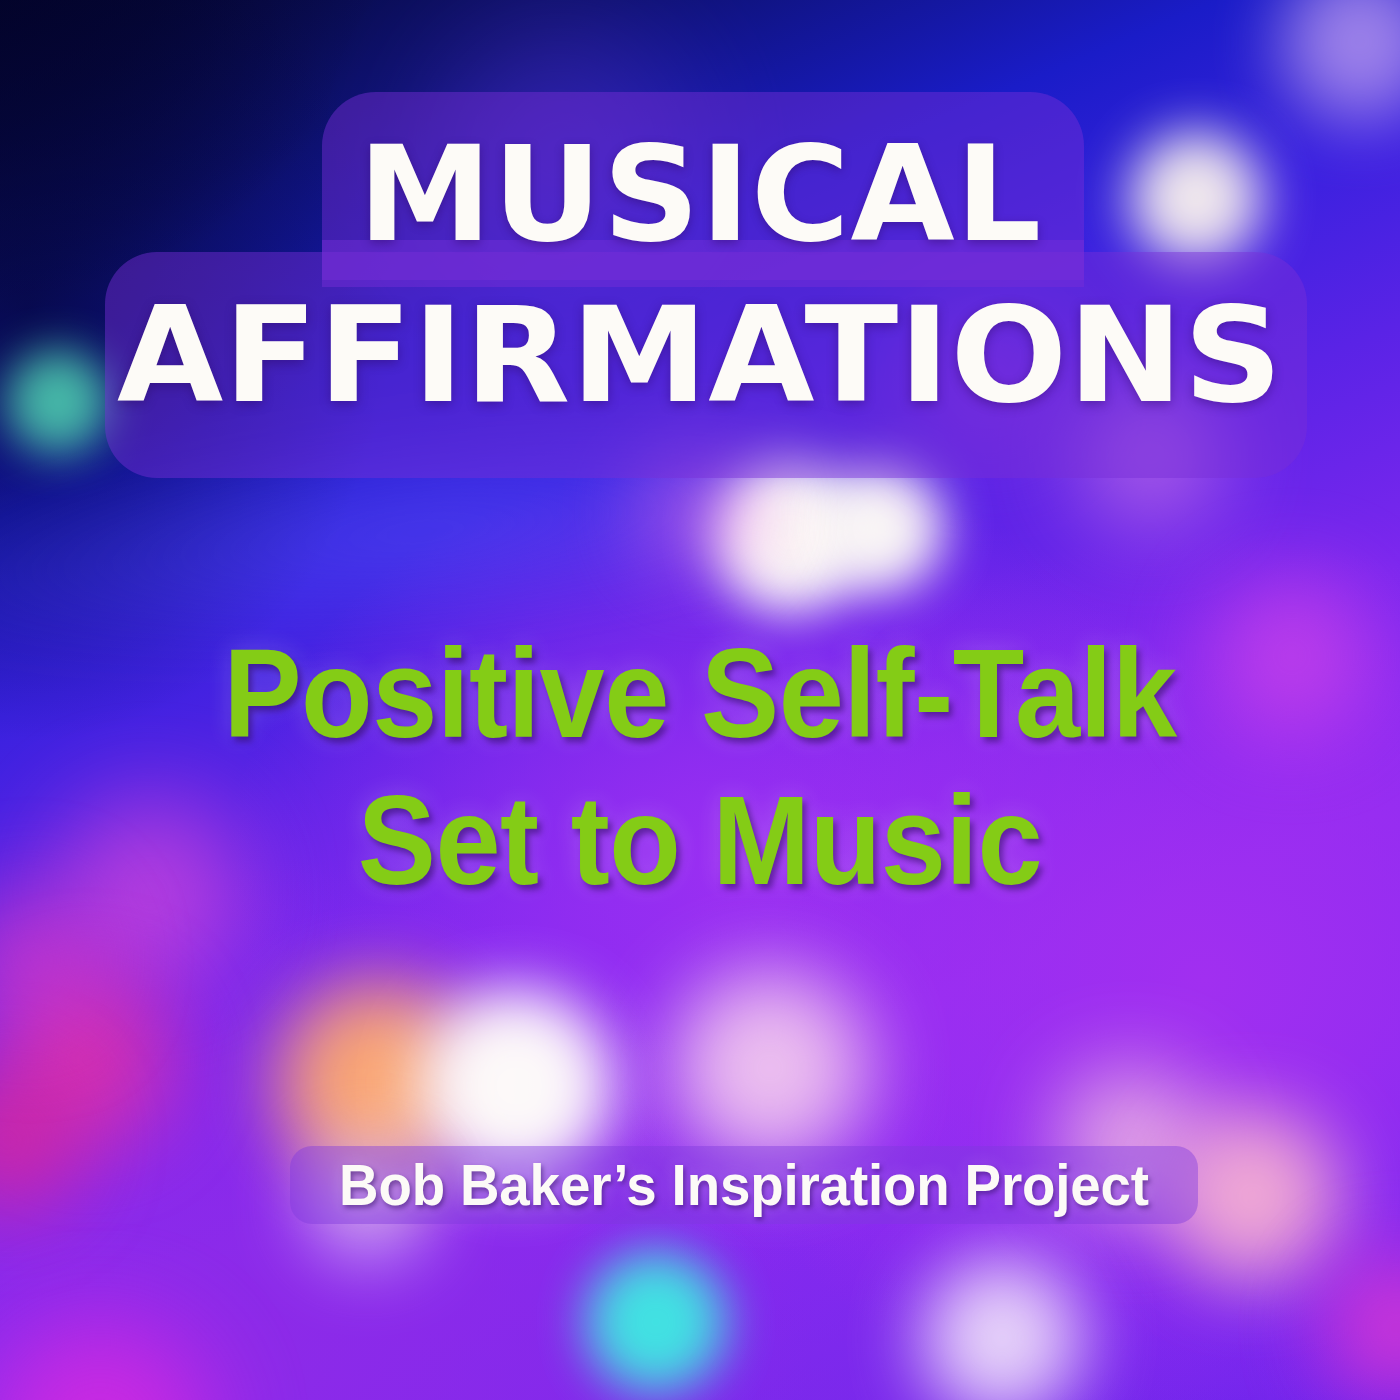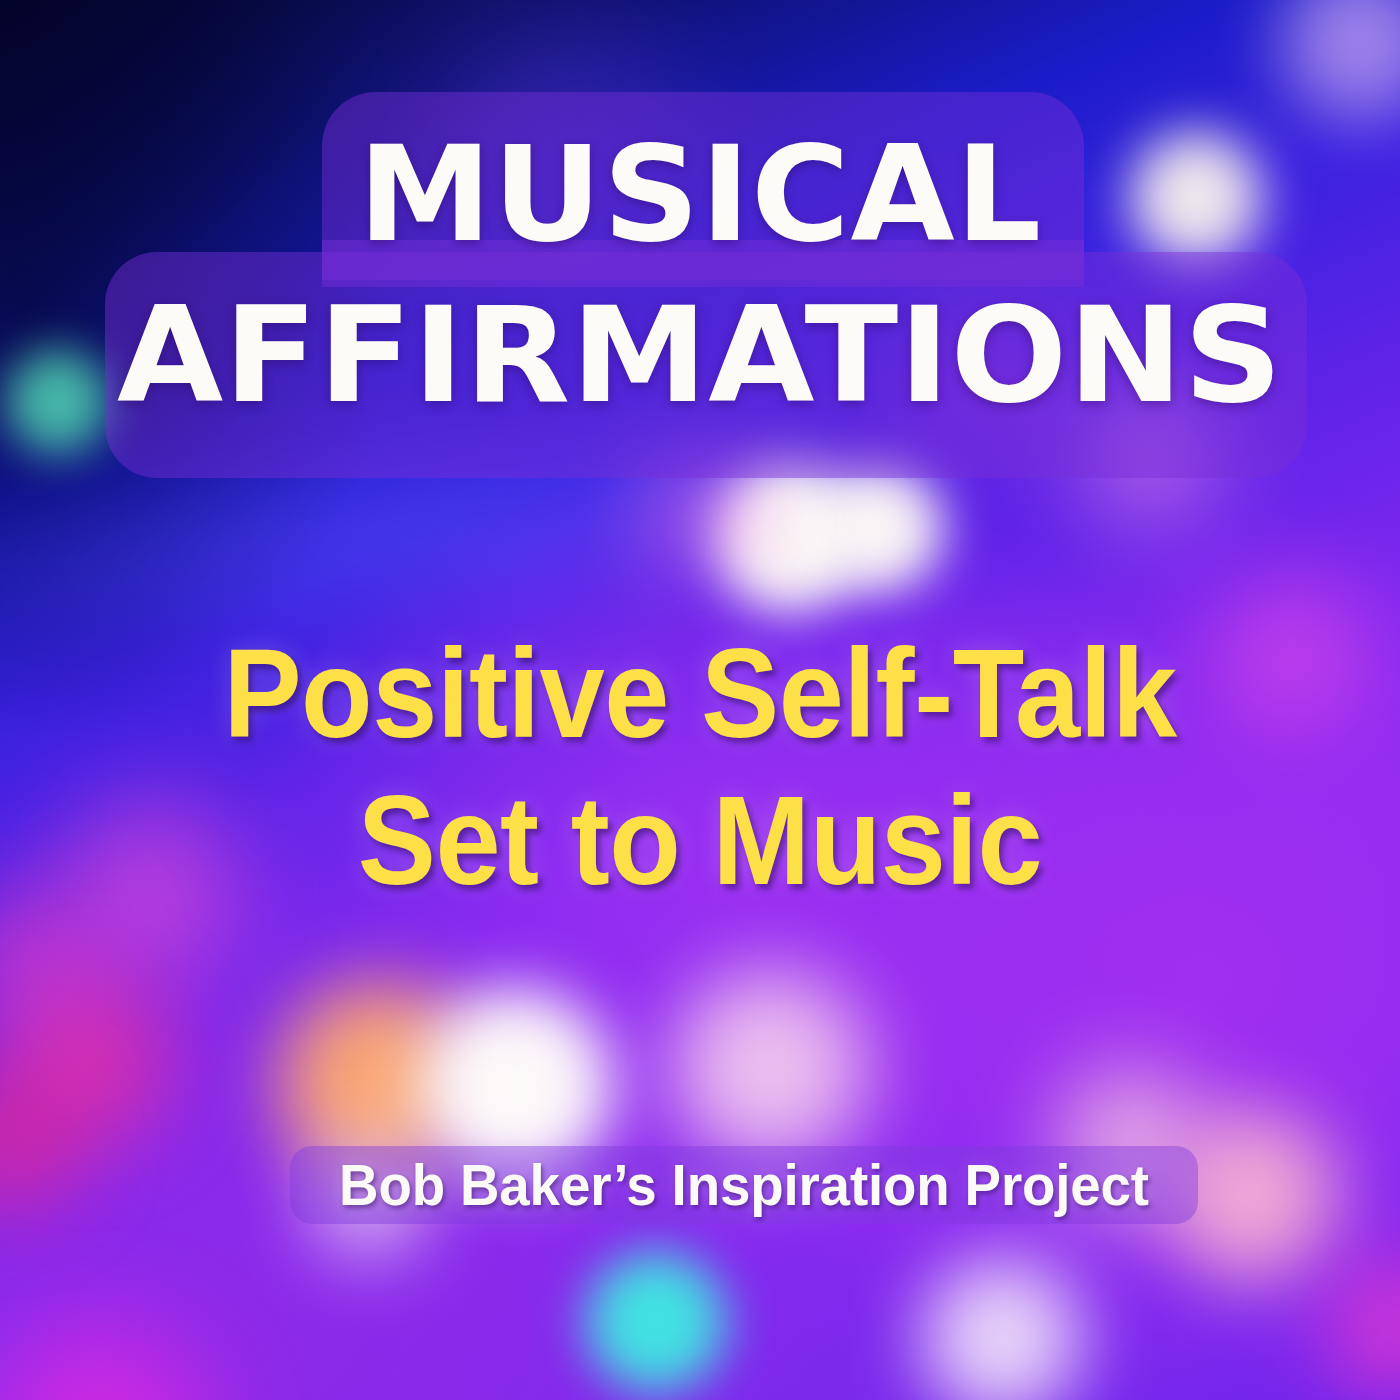--- a/index.html
+++ b/index.html
@@ -131,21 +131,21 @@
     font-size: 132px;
     transform: scaleX(1.04);
   }
 
   .subtitle-block {
     position: absolute;
     left: 0;
     top: 620px;
     width: 1400px;
     text-align: center;
-    color: #fde047;
+    color: #84cc16;
     line-height: 1.17;
   }
   .subtitle-line {
     font-family: "Liberation Sans Narrow", "Liberation Sans", sans-serif;
     font-weight: bold;
     font-size: 126px;
     letter-spacing: -0.004em;
     text-shadow:
       4px 5px 7px rgba(45, 10, 95, 0.55),
       0 0 26px rgba(255, 255, 255, 0.20);

